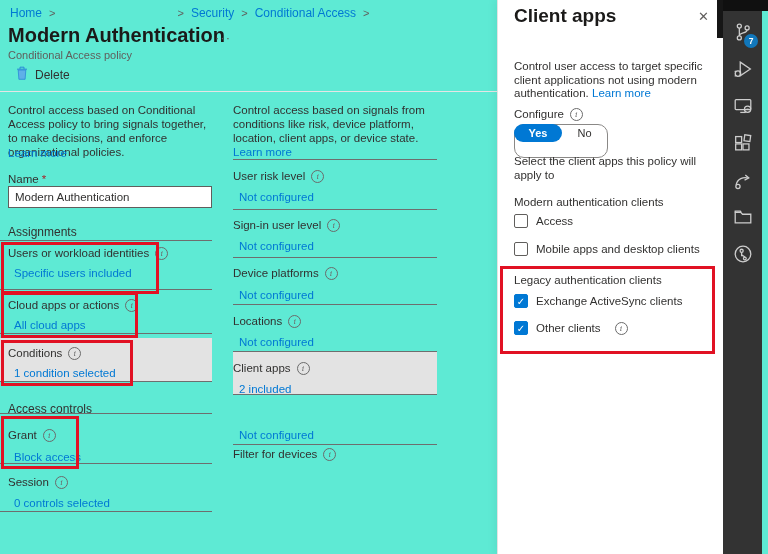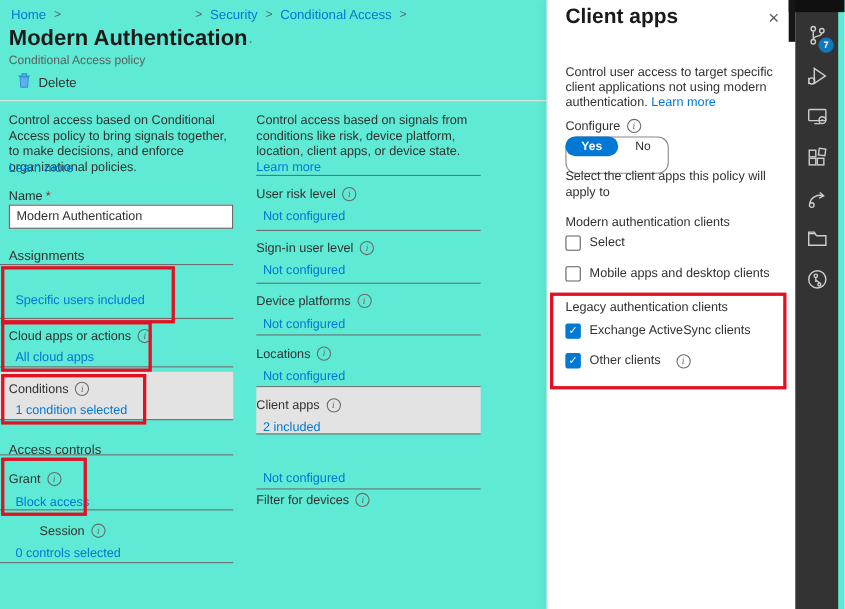--- a/index.html
+++ b/index.html
@@ -88,40 +88,41 @@
   <div class="col left-col">
     <p class="desc" style="margin:0;">Control access based on Conditional Access policy to bring signals together, to make decisions, and enforce organizational policies.</p>
     <a class="link abs" style="top:44px;left:0;">Learn more</a>
 
     <div class="abs" style="top:70px;left:0;"><span>Name</span><span class="req">*</span></div>
     <input class="name-input" value="Modern Authentication" style="">
 
     <div class="section-h" style="top:122px;">Assignments</div>
     <div class="hline" style="top:137px;"></div>
 
+    <div class="row-label" style="top:144px;"><span>Users or workload identities</span><span class="info">i</span></div>
     <a class="row-link" style="top:164px;">Specific users included</a>
     <div class="hline" style="top:186px;"></div>
 
     <div class="row-label" style="top:196px;"><span>Cloud apps or actions</span><span class="info">i</span></div>
     <a class="row-link" style="top:216px;">All cloud apps</a>
     <div class="hline" style="top:230px;"></div>
 
     <div class="sel-bg" style="left:-8px;top:235px;width:212px;height:43px;"></div>
     <div class="row-label" style="top:244px;z-index:2;"><span>Conditions</span><span class="info">i</span></div>
     <a class="row-link" style="top:264px;z-index:2;">1 condition selected</a>
     <div class="hline" style="top:278px;"></div>
 
     <div class="section-h" style="top:299px;text-align:right;">Access controls</div>
     <div class="hline" style="top:310px;"></div>
 
     <div class="row-label" style="top:326px;"><span>Grant</span><span class="info">i</span></div>
     <a class="row-link" style="top:348px;">Block access</a>
     <div class="hline" style="top:360px;"></div>
 
-    <div class="row-label" style="top:373px;margin-left:28px;"><span>Session</span><span class="info">i</span></div>
+    <div class="row-label" style="top:373px;"><span>Session</span><span class="info">i</span></div>
     <a class="row-link" style="top:394px;">0 controls selected</a>
     <div class="hline" style="top:408px;"></div>
 
     <div class="redbox" style="left:-7px;top:139px;width:152px;height:46px;"></div>
     <div class="redbox" style="left:-7px;top:189px;width:131px;height:40px;"></div>
     <div class="redbox" style="left:-7px;top:237px;width:126px;height:40px;"></div>
     <div class="redbox" style="left:-7px;top:313px;width:72px;height:47px;"></div>
   </div>
 
   <div class="col mid-col">
@@ -166,21 +167,21 @@
       <div class="tg-yes">Yes</div>
       <div class="tg-no">No</div>
     </div>
 
     <div class="abs" style="left:16px;top:155px;width:185px;line-height:13.5px;">Select the client apps this policy will apply to</div>
 
     <div class="group-label" style="top:196px;">Modern authentication clients</div>
 
     <div class="cb" style="top:214px;">
       <span class="cbox"><span class="checkmark">✓</span></span>
-      <span>Select</span>
+      <span>Access</span>
     </div>
     <div class="cb" style="top:242px;">
       <span class="cbox"><span class="checkmark">✓</span></span>
       <span>Mobile apps and desktop clients</span>
     </div>
 
     <div class="group-label" style="top:274px;">Legacy authentication clients</div>
 
     <div class="cb checked" style="top:294px;">
       <span class="cbox"><span class="checkmark">✓</span></span>

